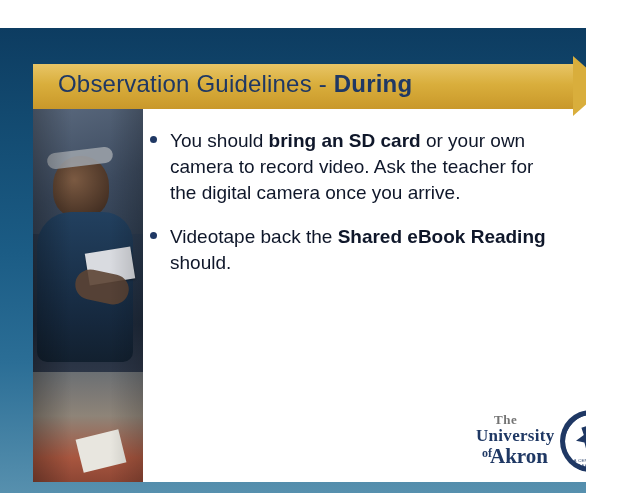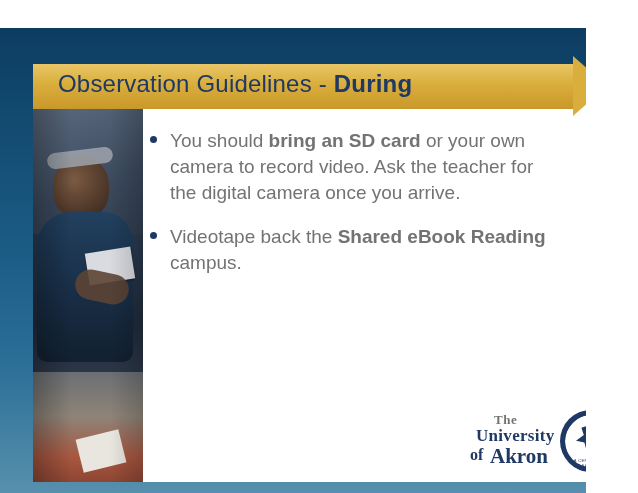--- a/index.html
+++ b/index.html
@@ -153,21 +153,21 @@
   }
   .title-text .strong {
     font-weight: bold;
   }
   
   .bullets {
     position: absolute;
     left: 148px;
     top: 128px;
     width: 400px;
-    color: #737373;
+    color: #0f172a;
     font-size: 19px;
     line-height: 26px;
   }
   .bullet {
     position: relative;
     padding-left: 22px;
     margin-bottom: 18px;
   }
   .bullet .dot {
     position: absolute;
@@ -202,23 +202,23 @@
     position: absolute;
     left: 6px; top: 14px;
     font-family: Liberation Serif, serif;
     font-size: 17px;
     font-weight: bold;
     color: #1f3864;
     letter-spacing: .3px;
   }
   .logo .l-of {
     position: absolute;
-    left: 0px; top: 34px;
+    left: 12px; top: 34px;
     font-family: "Liberation Serif", serif;
-    font-size: 16px;
+    font-size: 12px;
     font-weight: bold;
     color: #1f3864;
   }
   .logo .l-akron {
     position: absolute;
     left: 20px; top: 32px;
     font-family: "Liberation Serif", serif;
     font-size: 21px;
     font-weight: bold;
     color: #1f3864;
@@ -288,21 +288,21 @@
   </div>
 
   <div class="title-banner"></div>
   <div class="title-arrow"></div>
   <div class="title-text">
     <span>Observation Guidelines - </span><span class="strong">During</span>
   </div>
 
   <div class="bullets">
       <div class="bullet"><span class="dot"></span><span><span>You should </span><b>bring an SD card</b><span> or your own camera to record video. Ask the teacher for the digital camera once you arrive.</span></span></div>
-      <div class="bullet"><span class="dot"></span><span><span>Videotape back the </span><b>Shared eBook Reading</b><span> campus.</span></span></div>
+      <div class="bullet"><span class="dot"></span><span><span>Videotape back the </span><b>Shared eBook Reading</b><span> should.</span></span></div>
     </div>
 
   <div class="logo">
     <div class="l-the">The</div>
     <div class="l-univ">University</div>
     <div class="l-of">of</div>
     <div class="l-akron">Akron</div>
   </div>
 
   <div class="seal">

